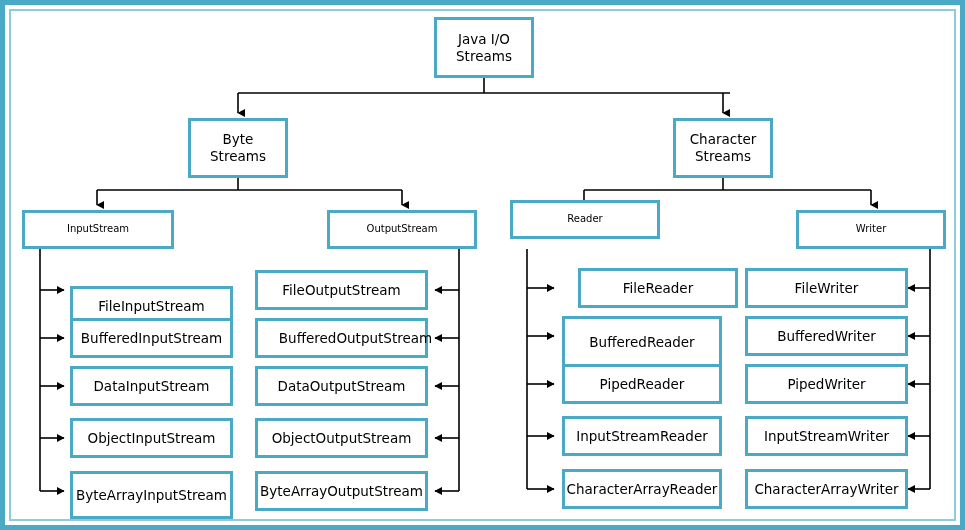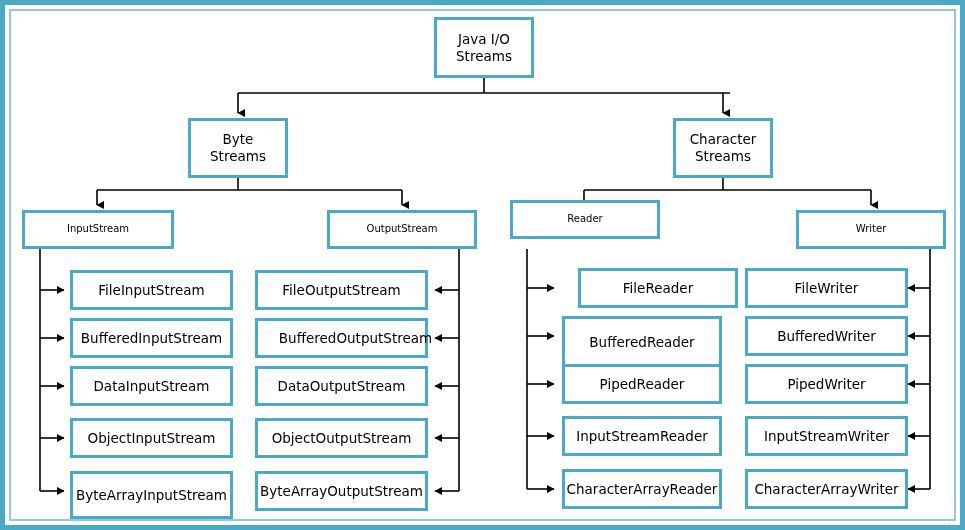--- a/index.html
+++ b/index.html
@@ -165,21 +165,21 @@
   </div>
 
   <div class="node node-l3" style="left:510px; top:200px; width:150px; height:39px;">
     <span>Reader</span>
   </div>
 
   <div class="node node-l3" style="left:796px; top:210px; width:150px; height:39px;">
     <span>Writer</span>
   </div>
 
-  <div class="node node-leaf" style="left:70px; top:270px; width:163px; height:40px;">
+  <div class="node node-leaf" style="left:70px; top:286px; width:163px; height:40px;">
     <span>FileInputStream</span>
   </div>
   <div class="node node-leaf" style="left:70px; top:318px; width:163px; height:40px;">
     <span>BufferedInputStream</span>
   </div>
   <div class="node node-leaf" style="left:70px; top:366px; width:163px; height:40px;">
     <span>DataInputStream</span>
   </div>
   <div class="node node-leaf" style="left:70px; top:418px; width:163px; height:40px;">
     <span>ObjectInputStream</span>

